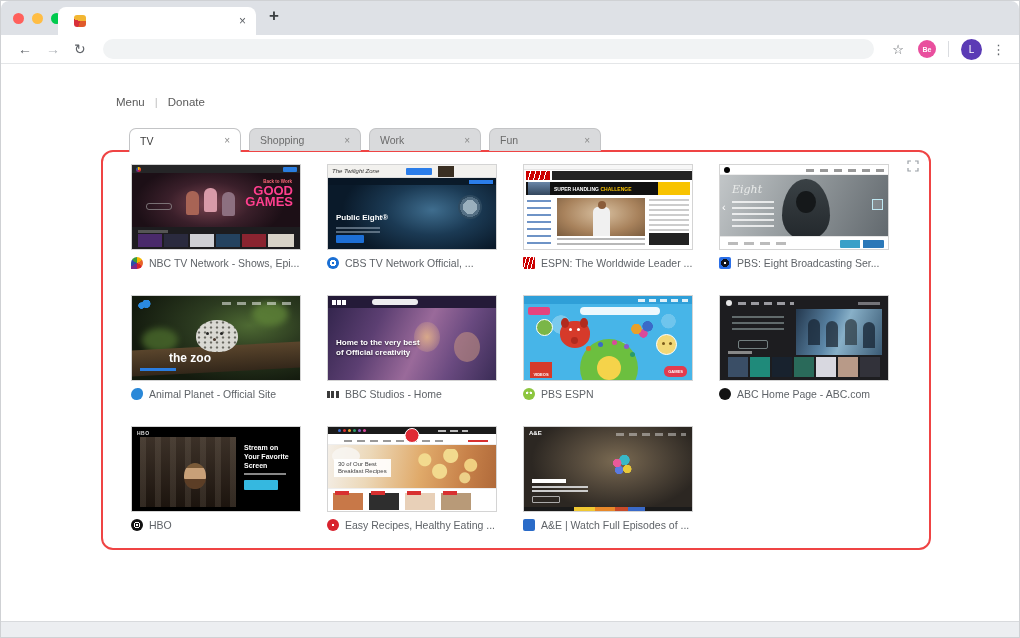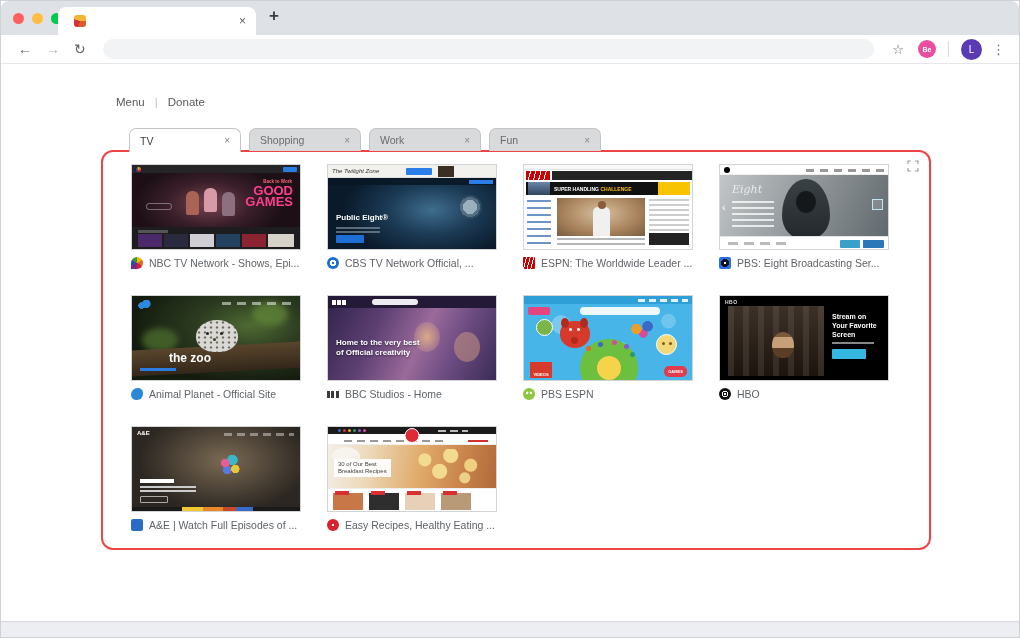--- a/index.html
+++ b/index.html
@@ -420,54 +420,55 @@
           <div class="abs wheel"></div>
           <div class="abs vids">VIDEOS</div>
           <div class="abs games">GAMES</div>
         </div>
         <div class="cap">
           <span class="fav f-pbskids"></span>
           <span class="cap-t">PBS ESPN</span>
         </div>
       </div>
 
+      <div class="card">
+        <div class="thumb t-abc">
+          <div class="abs anav"></div>
+          <div class="abs anavl"></div>
+          <div class="abs asearch"></div>
+          <div class="abs ahimg"></div>
+          <div class="abs atxt"></div>
+          <div class="abs abtn"></div>
+          <div class="abs alab"></div>
+          <div class="abs arow"></div>
+        </div>
+        <div class="cap">
+          <span class="fav f-abc"></span>
+          <span class="cap-t">ABC Home Page - ABC.com</span>
+        </div>
+      </div>
 
 
       <div class="card">
         <div class="thumb t-hbo">
           <div class="abs hlogo">HBO</div>
           <div class="abs hphoto">
             <span class="abs hface"></span>
           </div>
           <div class="abs htxt">
             <div>Stream on</div>
             <div>Your Favorite</div>
             <div>Screen</div>
           </div>
           <div class="abs hsub"></div>
           <div class="abs hbtn"></div>
         </div>
         <div class="cap">
           <span class="fav f-hbo"></span>
           <span class="cap-t">HBO</span>
-        </div>
-      </div>
-
-      <div class="card">
-        <div class="thumb t-ae">
-          <div class="abs aelogo">A&amp;E</div>
-          <div class="abs aenav"></div>
-          <div class="abs climber"></div>
-          <div class="abs aetxt"></div>
-          <div class="abs aebtn"></div>
-          <div class="abs aestrip"></div>
-        </div>
-        <div class="cap">
-          <span class="fav f-ae"></span>
-          <span class="cap-t">A&amp;E | Watch Full Episodes of ...</span>
         </div>
       </div>
 
       <div class="card">
         <div class="thumb t-food">
           <div class="abs ftop"></div>
           <div class="abs flogo"></div>
           <div class="abs fnav2"></div>
           <div class="abs fhero"></div>
           <div class="abs fbox">
@@ -475,17 +476,32 @@
             <div>Breakfast Recipes</div>
           </div>
           <div class="abs fcards"></div>
         </div>
         <div class="cap">
           <span class="fav f-food"></span>
           <span class="cap-t">Easy Recipes, Healthy Eating ...</span>
         </div>
       </div>
 
+      <div class="card">
+        <div class="thumb t-ae">
+          <div class="abs aelogo">A&amp;E</div>
+          <div class="abs aenav"></div>
+          <div class="abs climber"></div>
+          <div class="abs aetxt"></div>
+          <div class="abs aebtn"></div>
+          <div class="abs aestrip"></div>
+        </div>
+        <div class="cap">
+          <span class="fav f-ae"></span>
+          <span class="cap-t">A&amp;E | Watch Full Episodes of ...</span>
+        </div>
+      </div>
+
     </div>
   </div>
 </div>
 
 <div class="bottom-strip"></div>
 
 </body></html>

